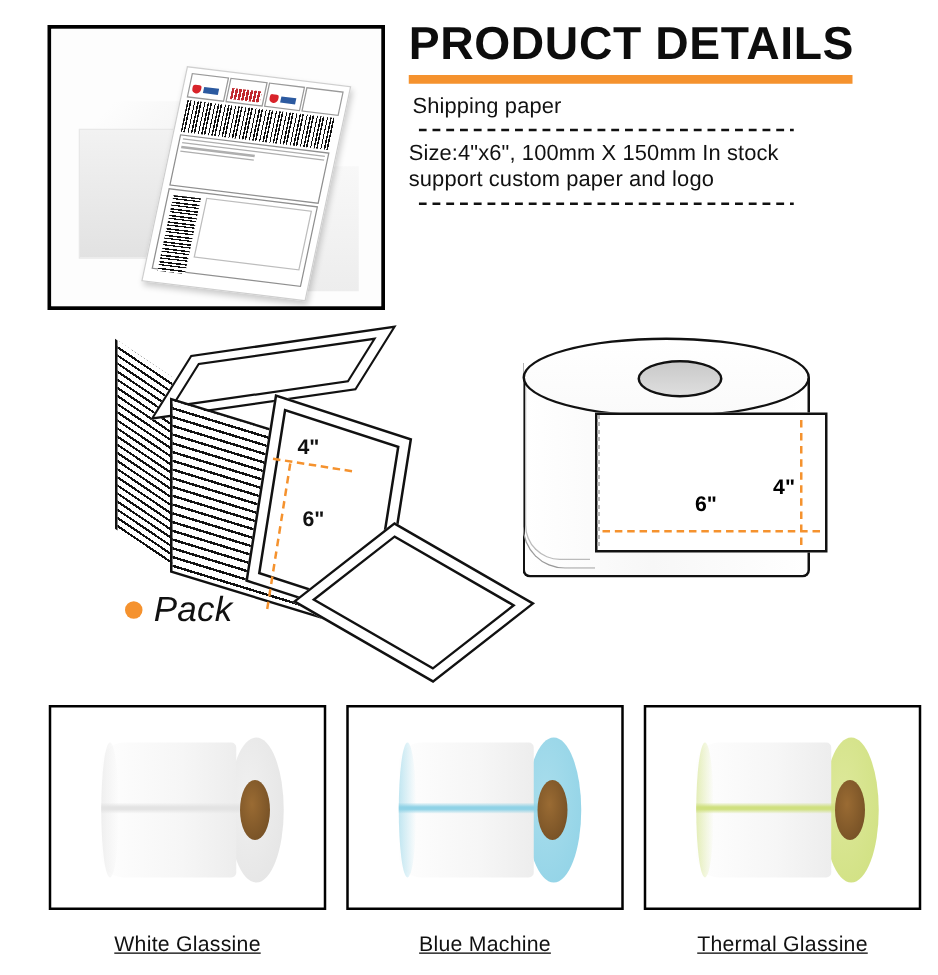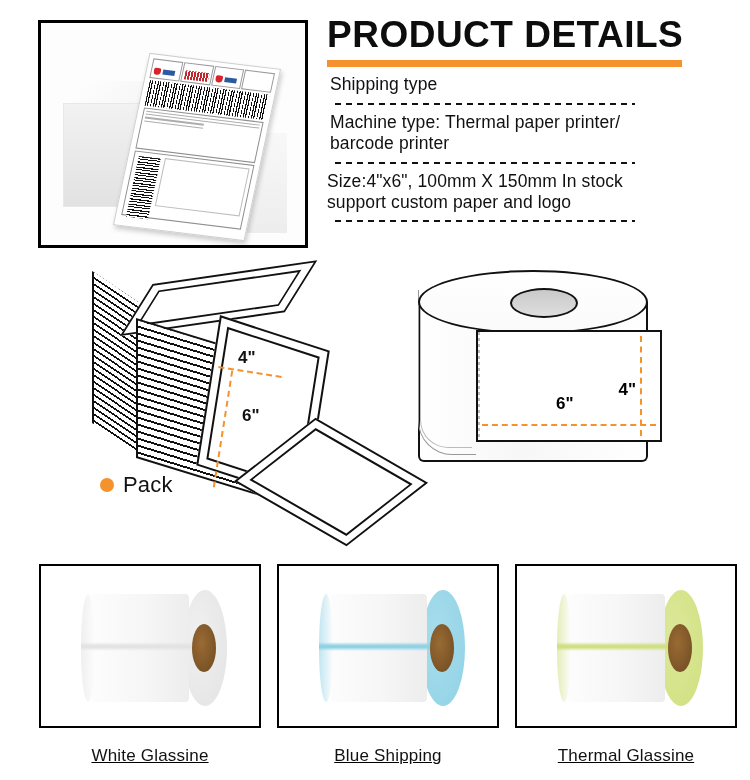--- a/index.html
+++ b/index.html
@@ -136,21 +136,21 @@
   .dim-v {
     position: absolute; left: 132px; top: 96px; width: 0; height: 118px;
     border-left: 2px dashed #F5922E; transform: rotate(9deg) skewY(3deg);
   }
   .dim-lbl { position: absolute; font-size: 17px; font-weight: 600; color: #111; }
   .dim-4 { left: 148px; top: 74px; }
   .dim-6 { left: 152px; top: 132px; }
 
   .cap { position: absolute; display: flex; align-items: center; gap: 9px; }
   .cap-dot { width: 14px; height: 14px; border-radius: 50%; background: #F5922E; }
-  .cap-txt { font-size: 22px; color: #111; letter-spacing: .2px; }
+  .cap-txt { font-size: 28px; color: #111; letter-spacing: .2px; font-style: italic; }
   .cap-pack { left: 10px; top: 198px; }
 
   
   .roll { position: absolute; left: 398px; top: 10px; width: 300px; height: 250px; }
   .roll-body {
     position: absolute; left: 8px; top: 30px; width: 230px; height: 160px;
     background: linear-gradient(90deg,#ffffff 0%,#f7f7f7 45%,#ffffff 100%);
     border: 2px solid #111; border-radius: 0 0 6px 6px; border-top: none;
   }
   .roll-top {
@@ -270,29 +270,24 @@
           </div>
         </div>
       </div>
     </div>
 
     <div class="title-col">
       <div class="main-title">PRODUCT DETAILS</div>
       <div class="accent-bar"></div>
 
       <div class="sp-block">
-        <div class="spec-line indent">Shipping type</div>
+        <div class="spec-line indent">Shipping paper</div>
         <div class="dashes"></div>
       </div>
 
-      <div>
-        <div class="spec-line indent">Machine type: Thermal paper printer/</div>
-        <div class="spec-line indent">barcode printer</div>
-        <div class="dashes"></div>
-      </div>
 
       <div>
         <div class="spec-line">Size:4"x6", 100mm X 150mm In stock</div>
         <div class="spec-line">support custom paper and logo</div>
         <div class="dashes"></div>
       </div>
     </div>
   </div>
 
   <div class="mid">
@@ -361,21 +356,21 @@
       <div class="card">
         <div class="card-frame">
           <div class="lroll">
             <div class="lroll-end" id="end1" style="background: radial-gradient(at 35% 40%, rgb(168, 221, 236) 0%, rgb(143, 210, 230) 100%);"></div>
             <div class="lroll-face"></div>
             <div class="lroll-rim" id="rim1" style="background: linear-gradient(90deg, rgb(143, 210, 230) 0%, rgba(255, 255, 255, 0) 100%);"></div>
             <div class="lroll-seam" id="seam1" style="background: linear-gradient(rgba(255, 255, 255, 0) 0%, rgb(143, 210, 230) 40%, rgb(143, 210, 230) 60%, rgba(255, 255, 255, 0) 100%);"></div>
             <div class="lroll-core"></div>
           </div>
         </div>
-        <div class="card-cap">Blue Shipping</div>
+        <div class="card-cap">Blue Machine</div>
       </div>
 
       <div class="card">
         <div class="card-frame">
           <div class="lroll">
             <div class="lroll-end" id="end2" style="background: radial-gradient(at 35% 40%, rgb(221, 232, 154) 0%, rgb(207, 224, 127) 100%);"></div>
             <div class="lroll-face"></div>
             <div class="lroll-rim" id="rim2" style="background: linear-gradient(90deg, rgb(207, 224, 127) 0%, rgba(255, 255, 255, 0) 100%);"></div>
             <div class="lroll-seam" id="seam2" style="background: linear-gradient(rgba(255, 255, 255, 0) 0%, rgb(207, 224, 127) 40%, rgb(207, 224, 127) 60%, rgba(255, 255, 255, 0) 100%);"></div>
             <div class="lroll-core"></div>

